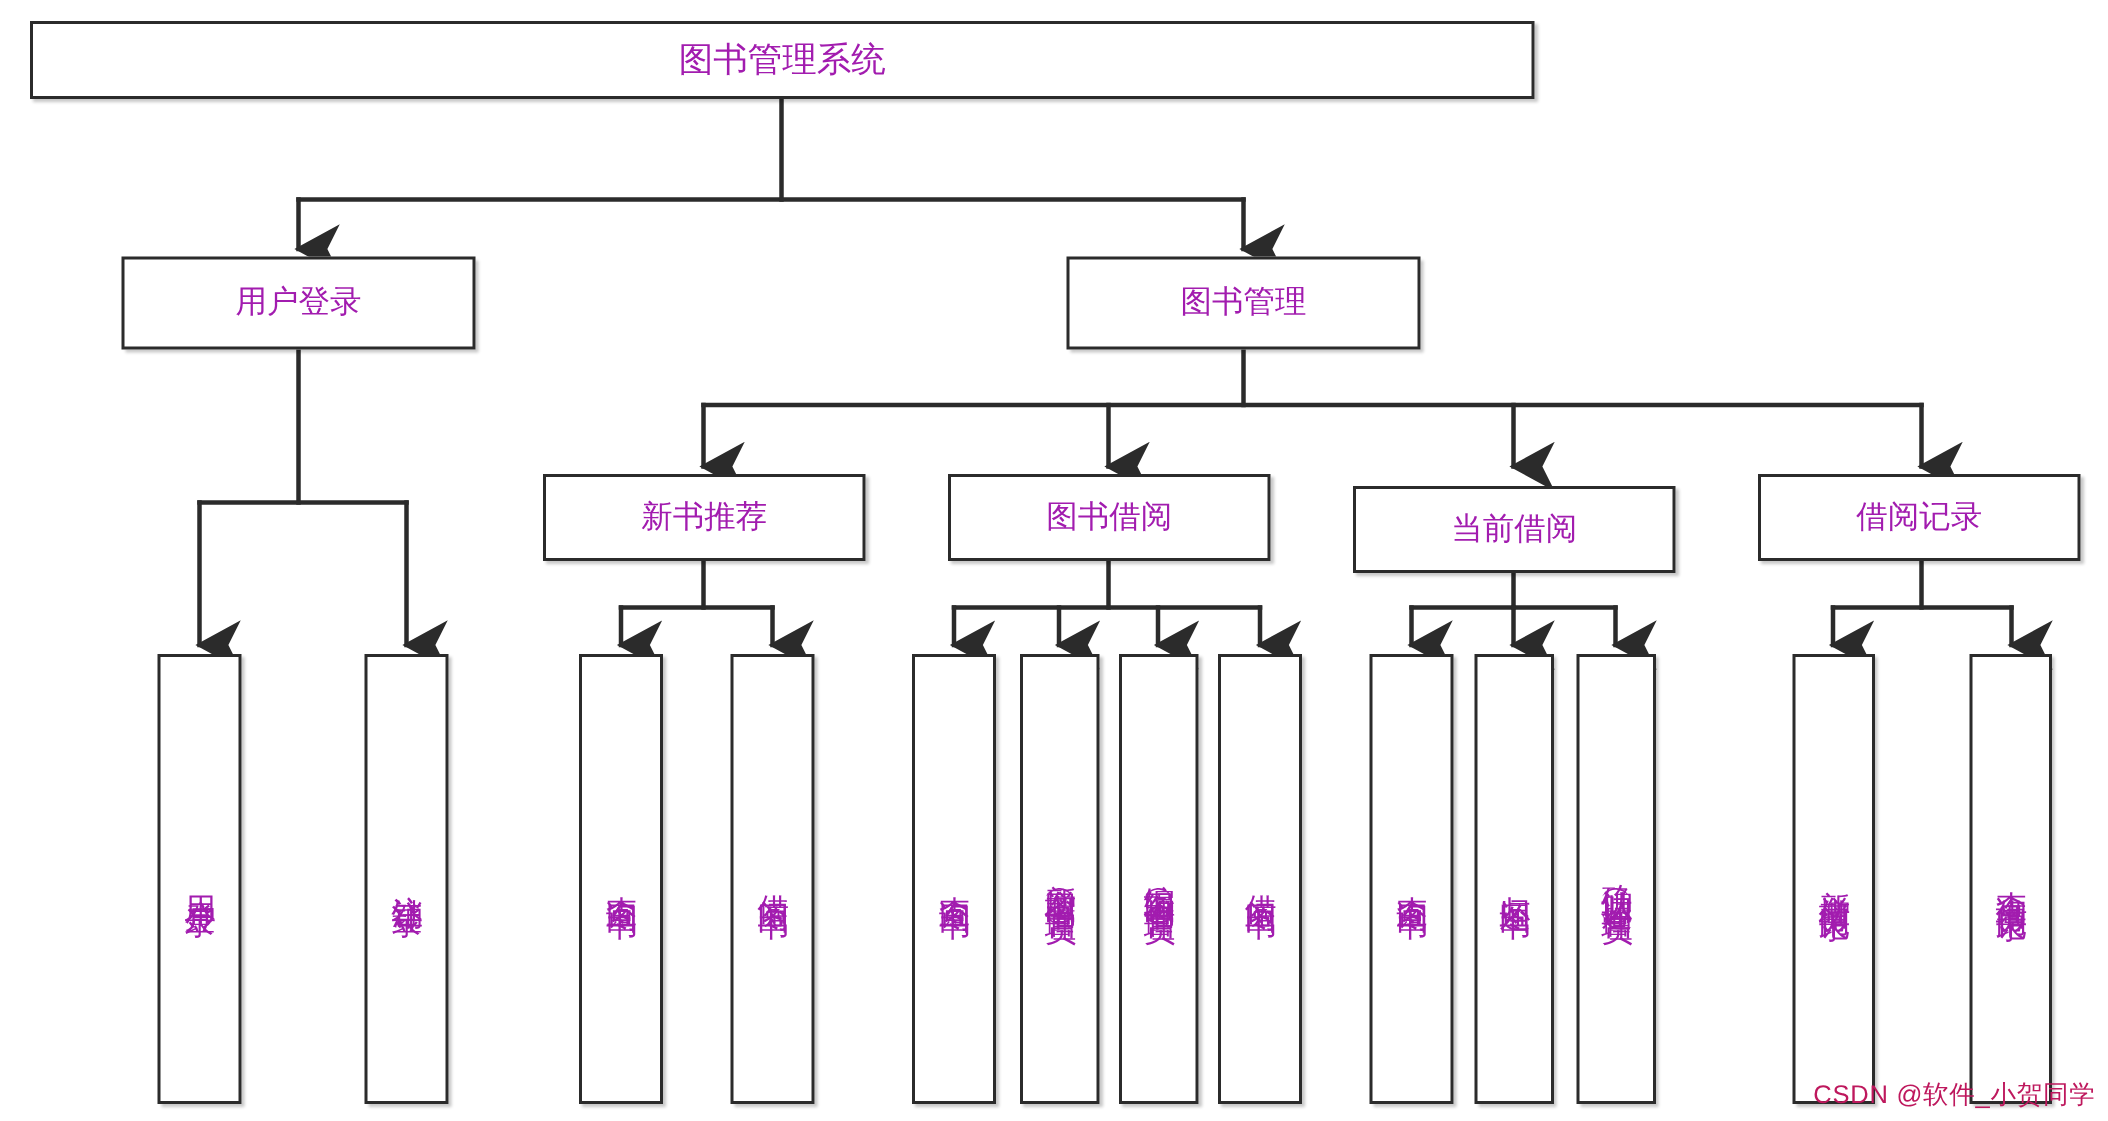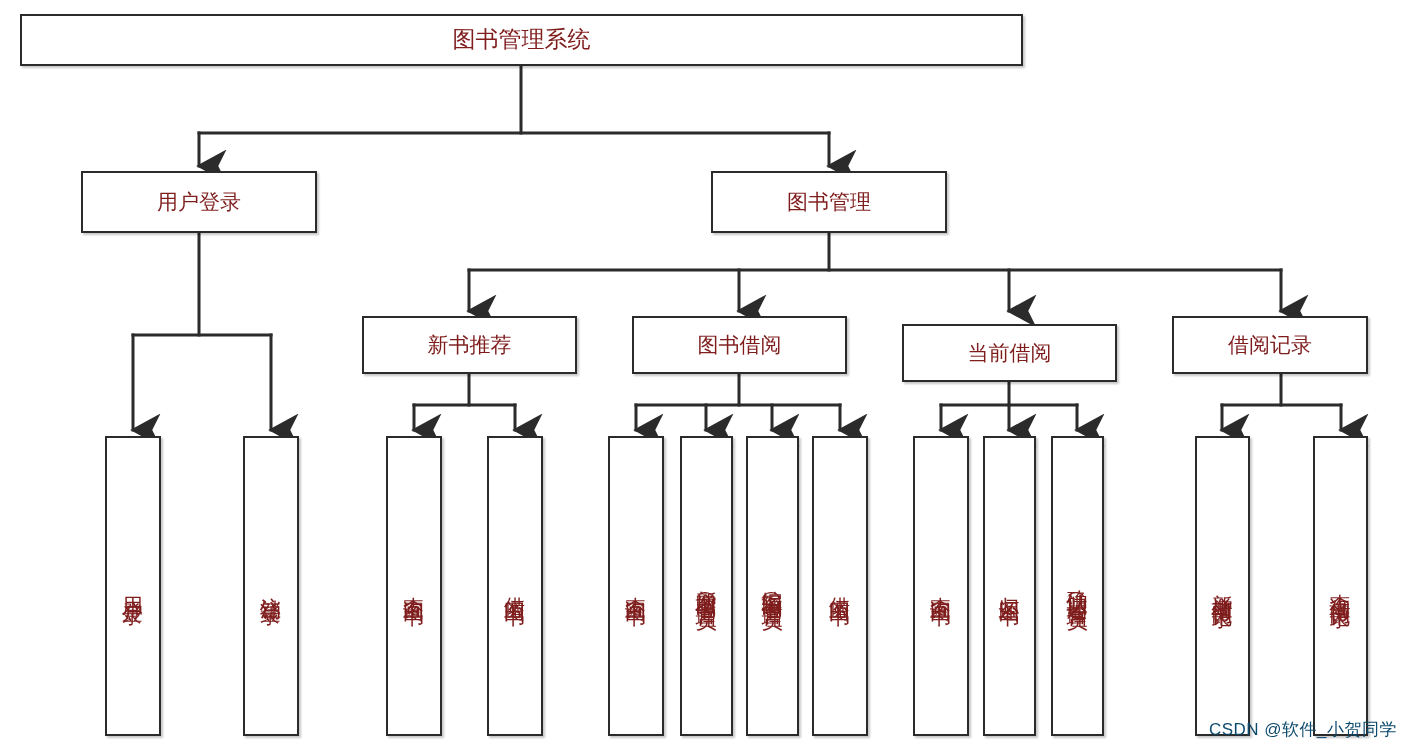--- a/index.html
+++ b/index.html
@@ -30,21 +30,21 @@
     position: absolute;
     box-sizing: border-box;
     background: #ffffff;
     border: 2px solid #2b2b2b;
     display: flex;
     align-items: center;
     justify-content: center;
     box-shadow: 2px 2px 2px rgba(0,0,0,0.22);
   }
   .node .label {
-    color: #7f1d1d;
+    color: #a21caf;
     text-align: right;
     line-height: 1.18;
     white-space: nowrap;
   }
   
   .node.root { }
   .node.root .label { font-size: 23px; }
   
   .node.hbox .label { font-size: 21px; }
   
@@ -60,21 +60,21 @@
     letter-spacing: 3px;
     line-height: 1;
     white-space: nowrap;
     max-height: 100%;
   }
   .watermark {
     position: absolute;
     right: 8px;
     bottom: 6px;
     font-size: 17px;
-    color: #0c4a6e;
+    color: #be185d;
     letter-spacing: 0.5px;
     white-space: nowrap;
     user-select: none;
   }
 </style>
 </head>
 <body>
 
 <div id="canvas">
 
@@ -147,21 +147,21 @@
   </div>
 
   <div class="node hbox" style="left:632px; top:316px; width:215px; height:58px;">
     <span class="label">图书借阅</span>
   </div>
 
   <div class="node hbox" style="left:902px; top:324px; width:215px; height:58px;">
     <span class="label">当前借阅</span>
   </div>
 
-  <div class="node hbox" style="left:1172px; top:316px; width:196px; height:58px;">
+  <div class="node hbox" style="left:1172px; top:316px; width:215px; height:58px;">
     <span class="label">借阅记录</span>
   </div>
 
   <div class="node leaf" style="left:105px; top:436px; width:56px; height:300px;">
     <span class="label">用户登录</span>
   </div>
   <div class="node leaf" style="left:243px; top:436px; width:56px; height:300px;">
     <span class="label">注销登录</span>
   </div>
 

